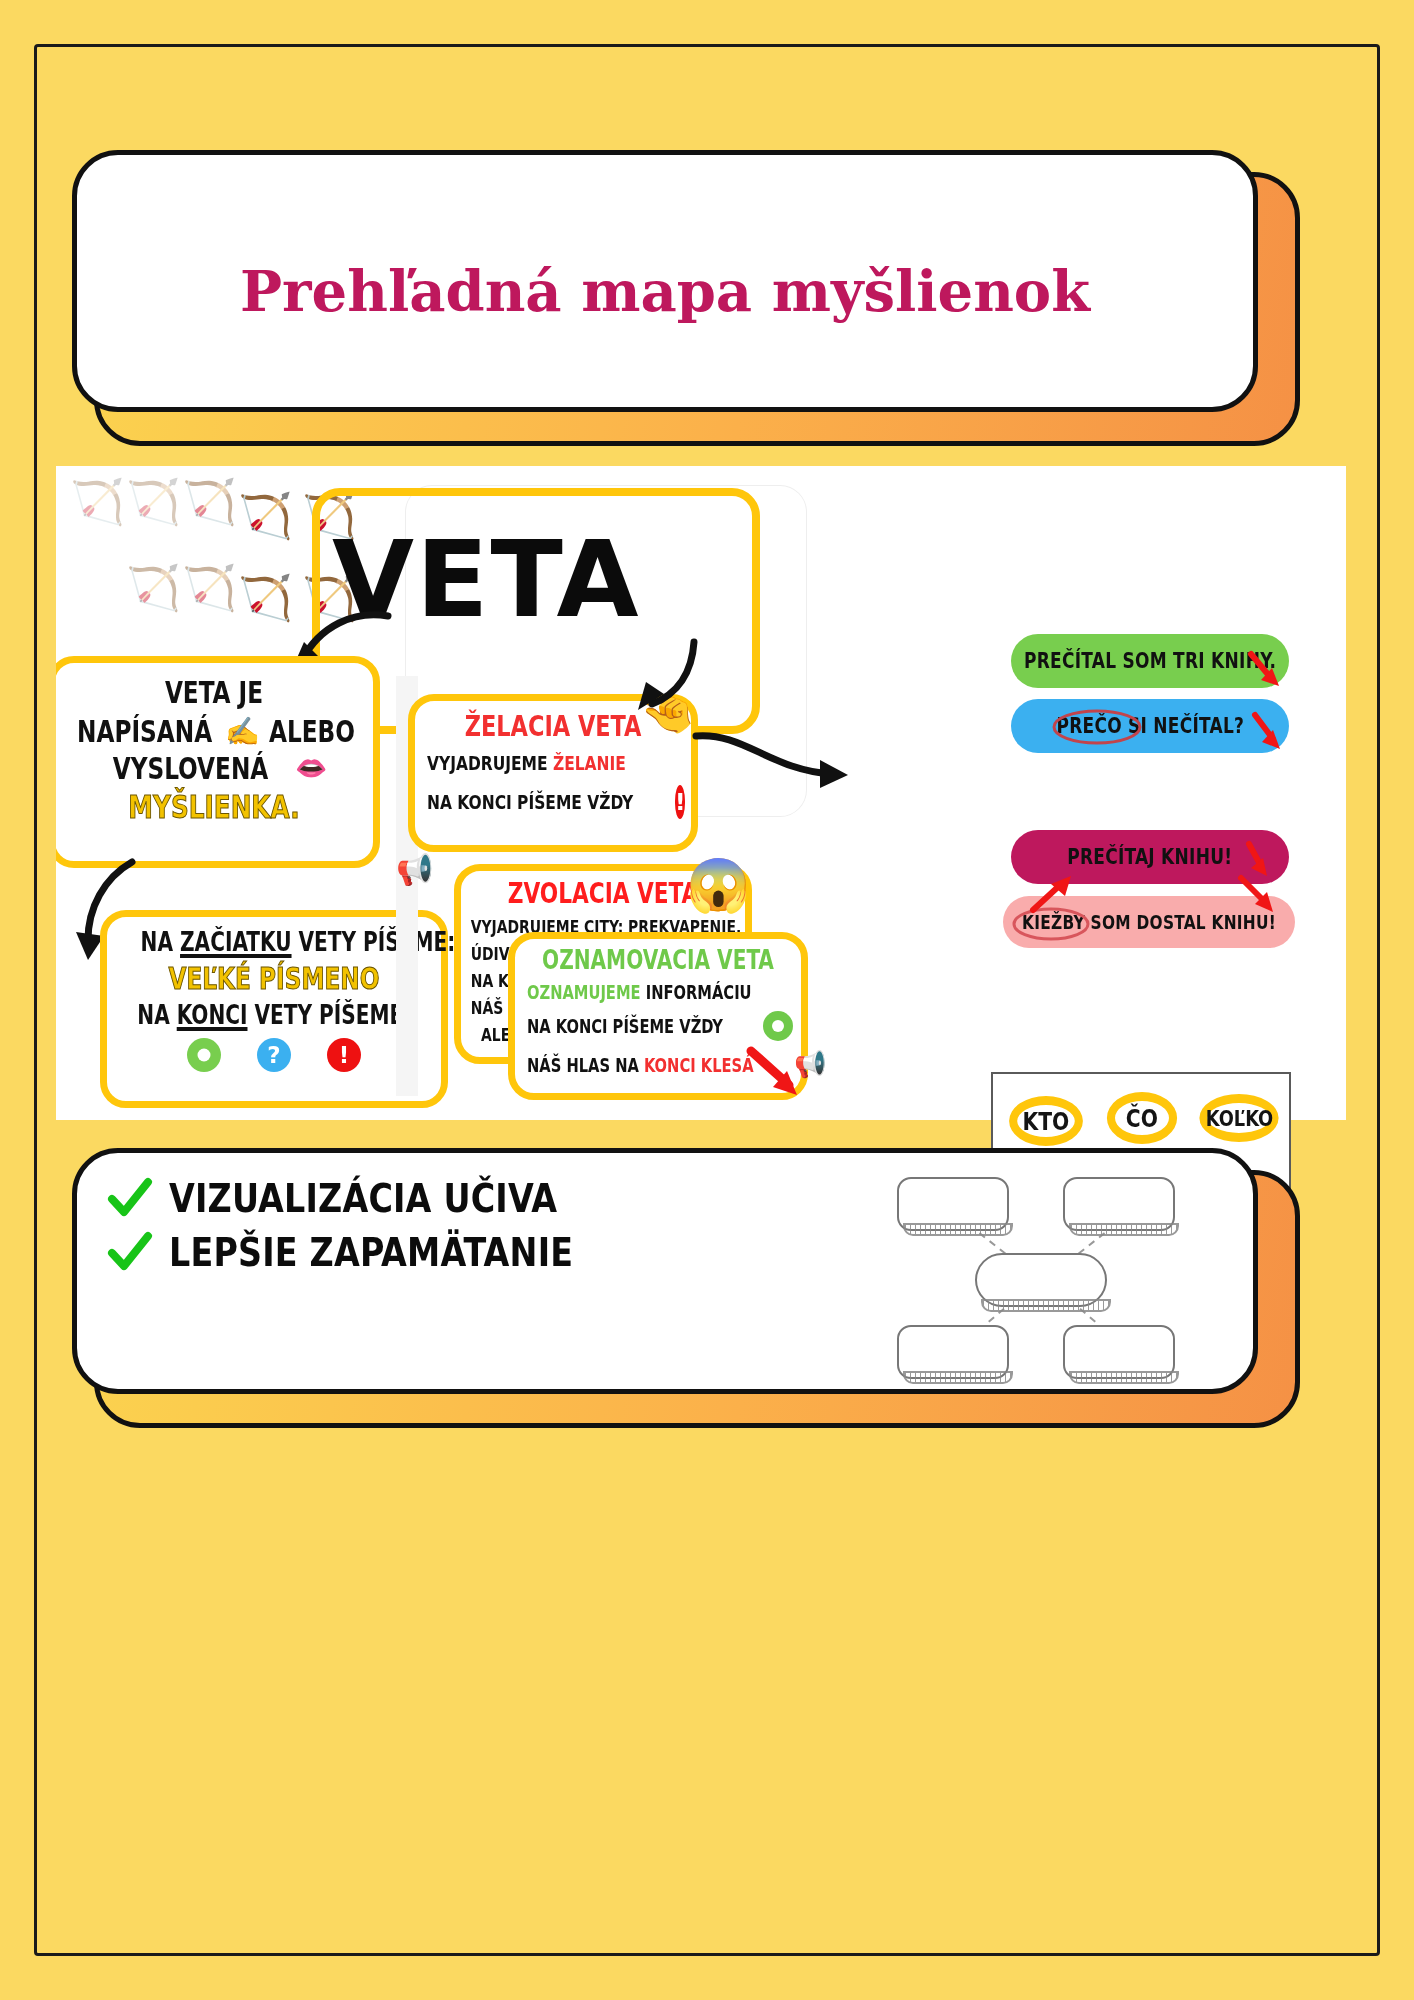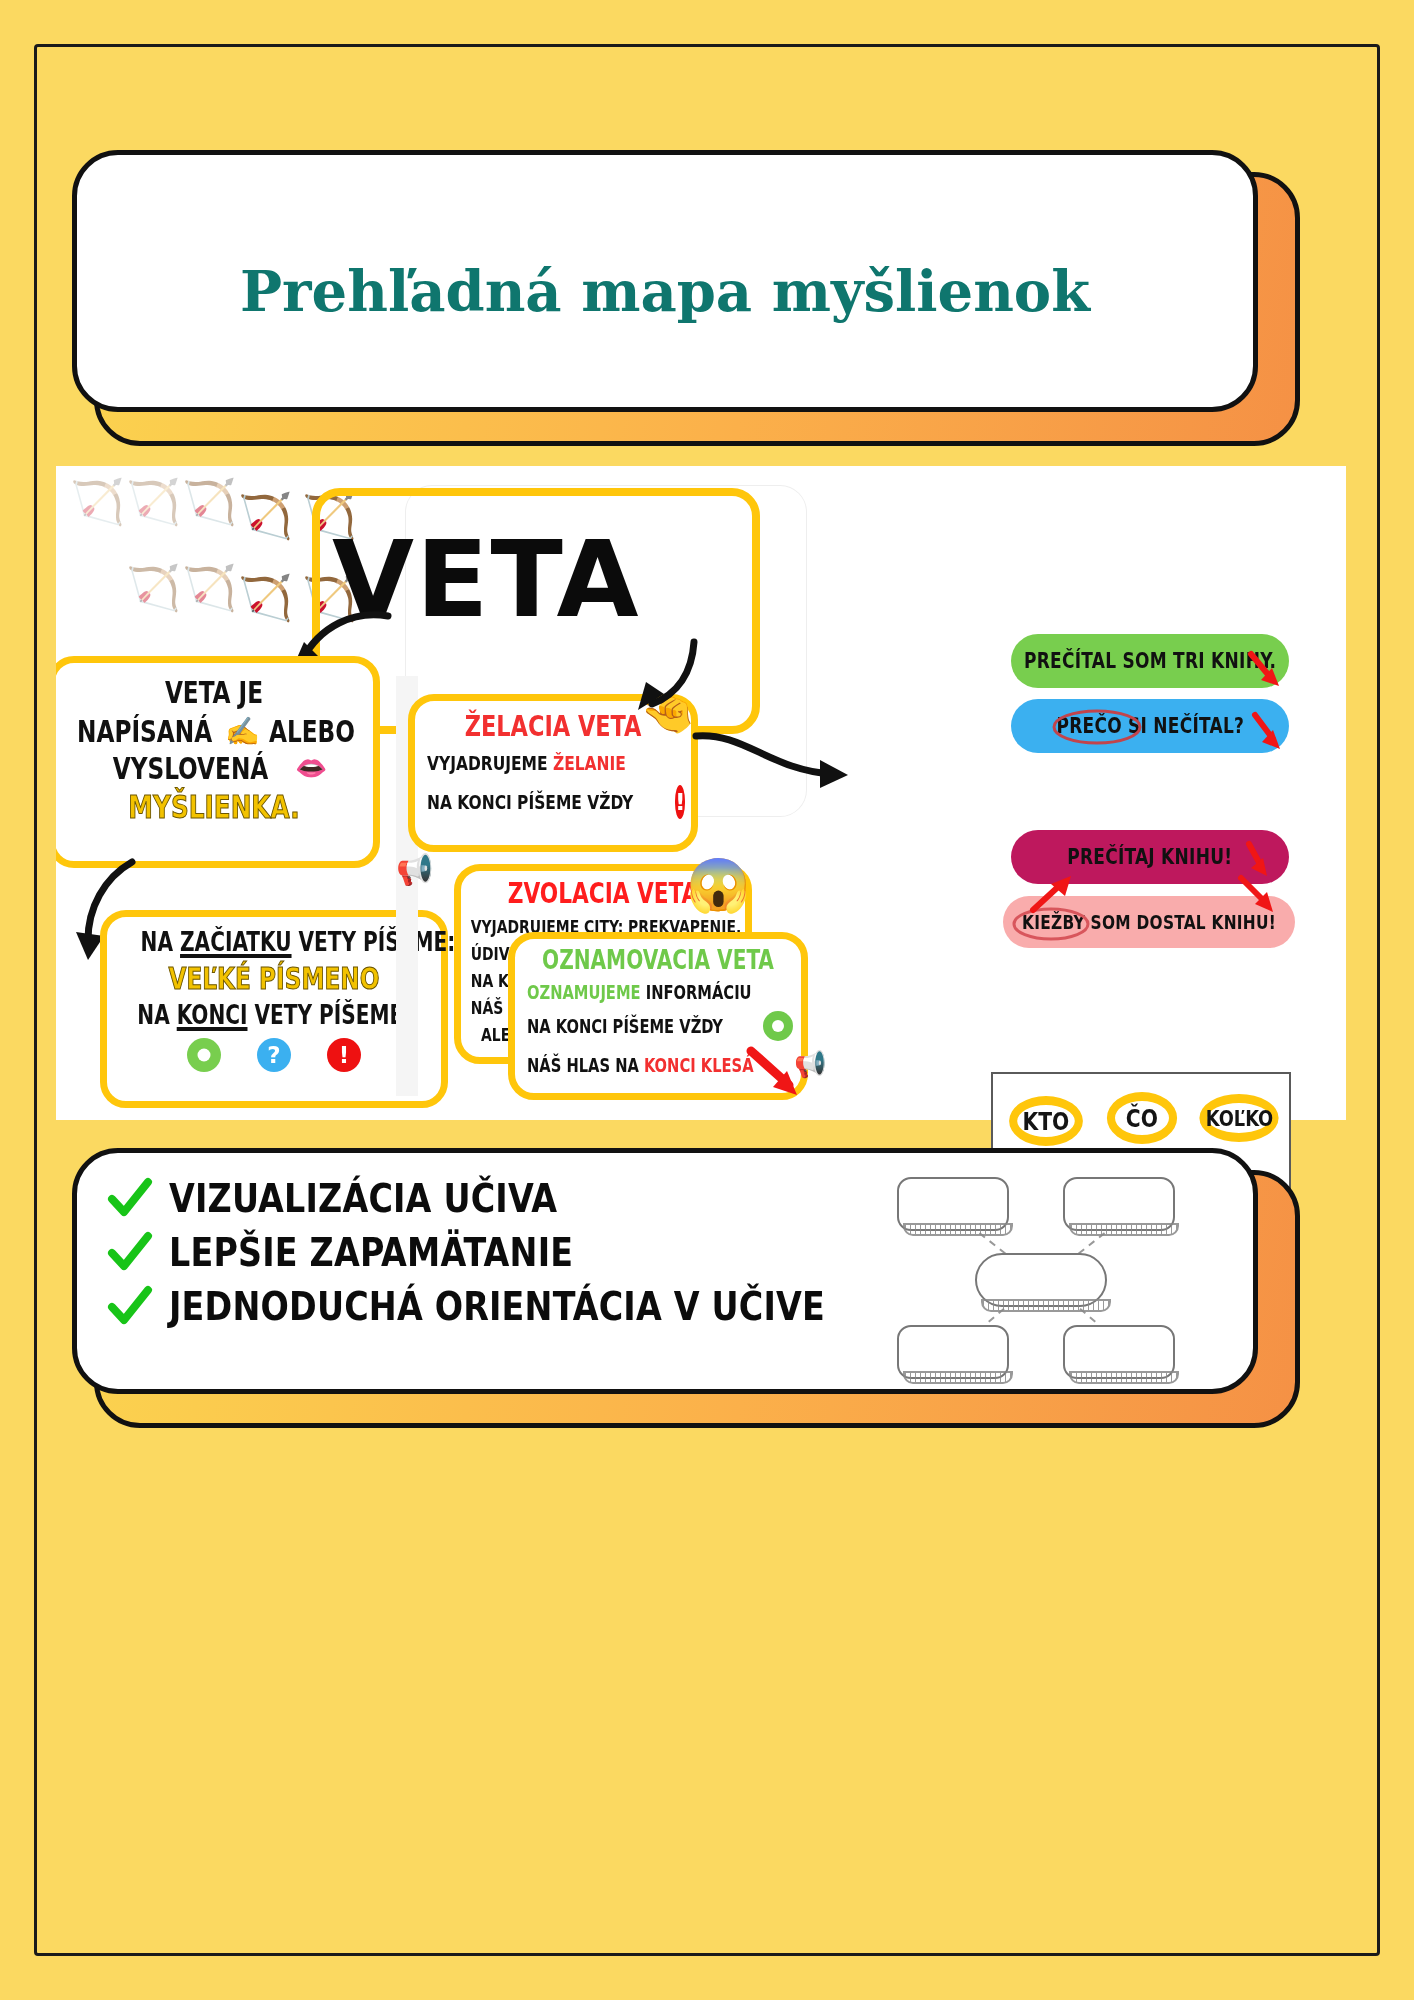--- a/index.html
+++ b/index.html
@@ -57,21 +57,21 @@
     letter-spacing: 1px;
     color: #0a0a0a;
     line-height: 1.02;
     text-align: center;
     white-space: nowrap;
   }
   .sub-title {
     font-family: "DejaVu Serif", serif;
     font-weight: bold;
     font-size: 56px;
-    color: #0f766e;
+    color: #be185d;
     margin-top: 30px;
     text-align: center;
     white-space: nowrap;
   }
 
   
   .board {
     position: absolute;
     left: 56px; top: 466px;
     width: 1290px; height: 654px;
@@ -507,28 +507,20 @@
       <div class="benefit">
         <span class="check">
           <svg viewBox="0 0 46 46" width="46" height="46">
               <path d="M5 24 L17 37 L41 7" stroke="#18C418" stroke-width="8" fill="none" stroke-linecap="round" stroke-linejoin="round"></path>
             </svg>
         </span>
         <span class="benefit-label">LEPŠIE ZAPAMÄTANIE</span>
       </div>
 
 
-      <div class="benefit">
-        <span class="check">
-          <svg viewBox="0 0 46 46" width="46" height="46">
-              <path d="M5 24 L17 37 L41 7" stroke="#18C418" stroke-width="8" fill="none" stroke-linecap="round" stroke-linejoin="round"></path>
-            </svg>
-        </span>
-        <span class="benefit-label">JEDNODUCHÁ ORIENTÁCIA V UČIVE</span>
-      </div>
 
       <div class="minimap">
         <svg style="position:absolute;inset:0;" viewBox="0 0 290 220">
           <path d="M62 48 L128 100" stroke="#999" stroke-width="2" stroke-dasharray="7 6" fill="none"></path>
           <path d="M228 48 L162 100" stroke="#999" stroke-width="2" stroke-dasharray="7 6" fill="none"></path>
           <path d="M62 178 L128 122" stroke="#999" stroke-width="2" stroke-dasharray="7 6" fill="none"></path>
           <path d="M228 178 L162 122" stroke="#999" stroke-width="2" stroke-dasharray="7 6" fill="none"></path>
         </svg>
         <span class="mm-node" style="left:0px;top:8px;width:112px;height:54px;"></span>
         <span class="mm-node" style="left:166px;top:8px;width:112px;height:54px;"></span>

